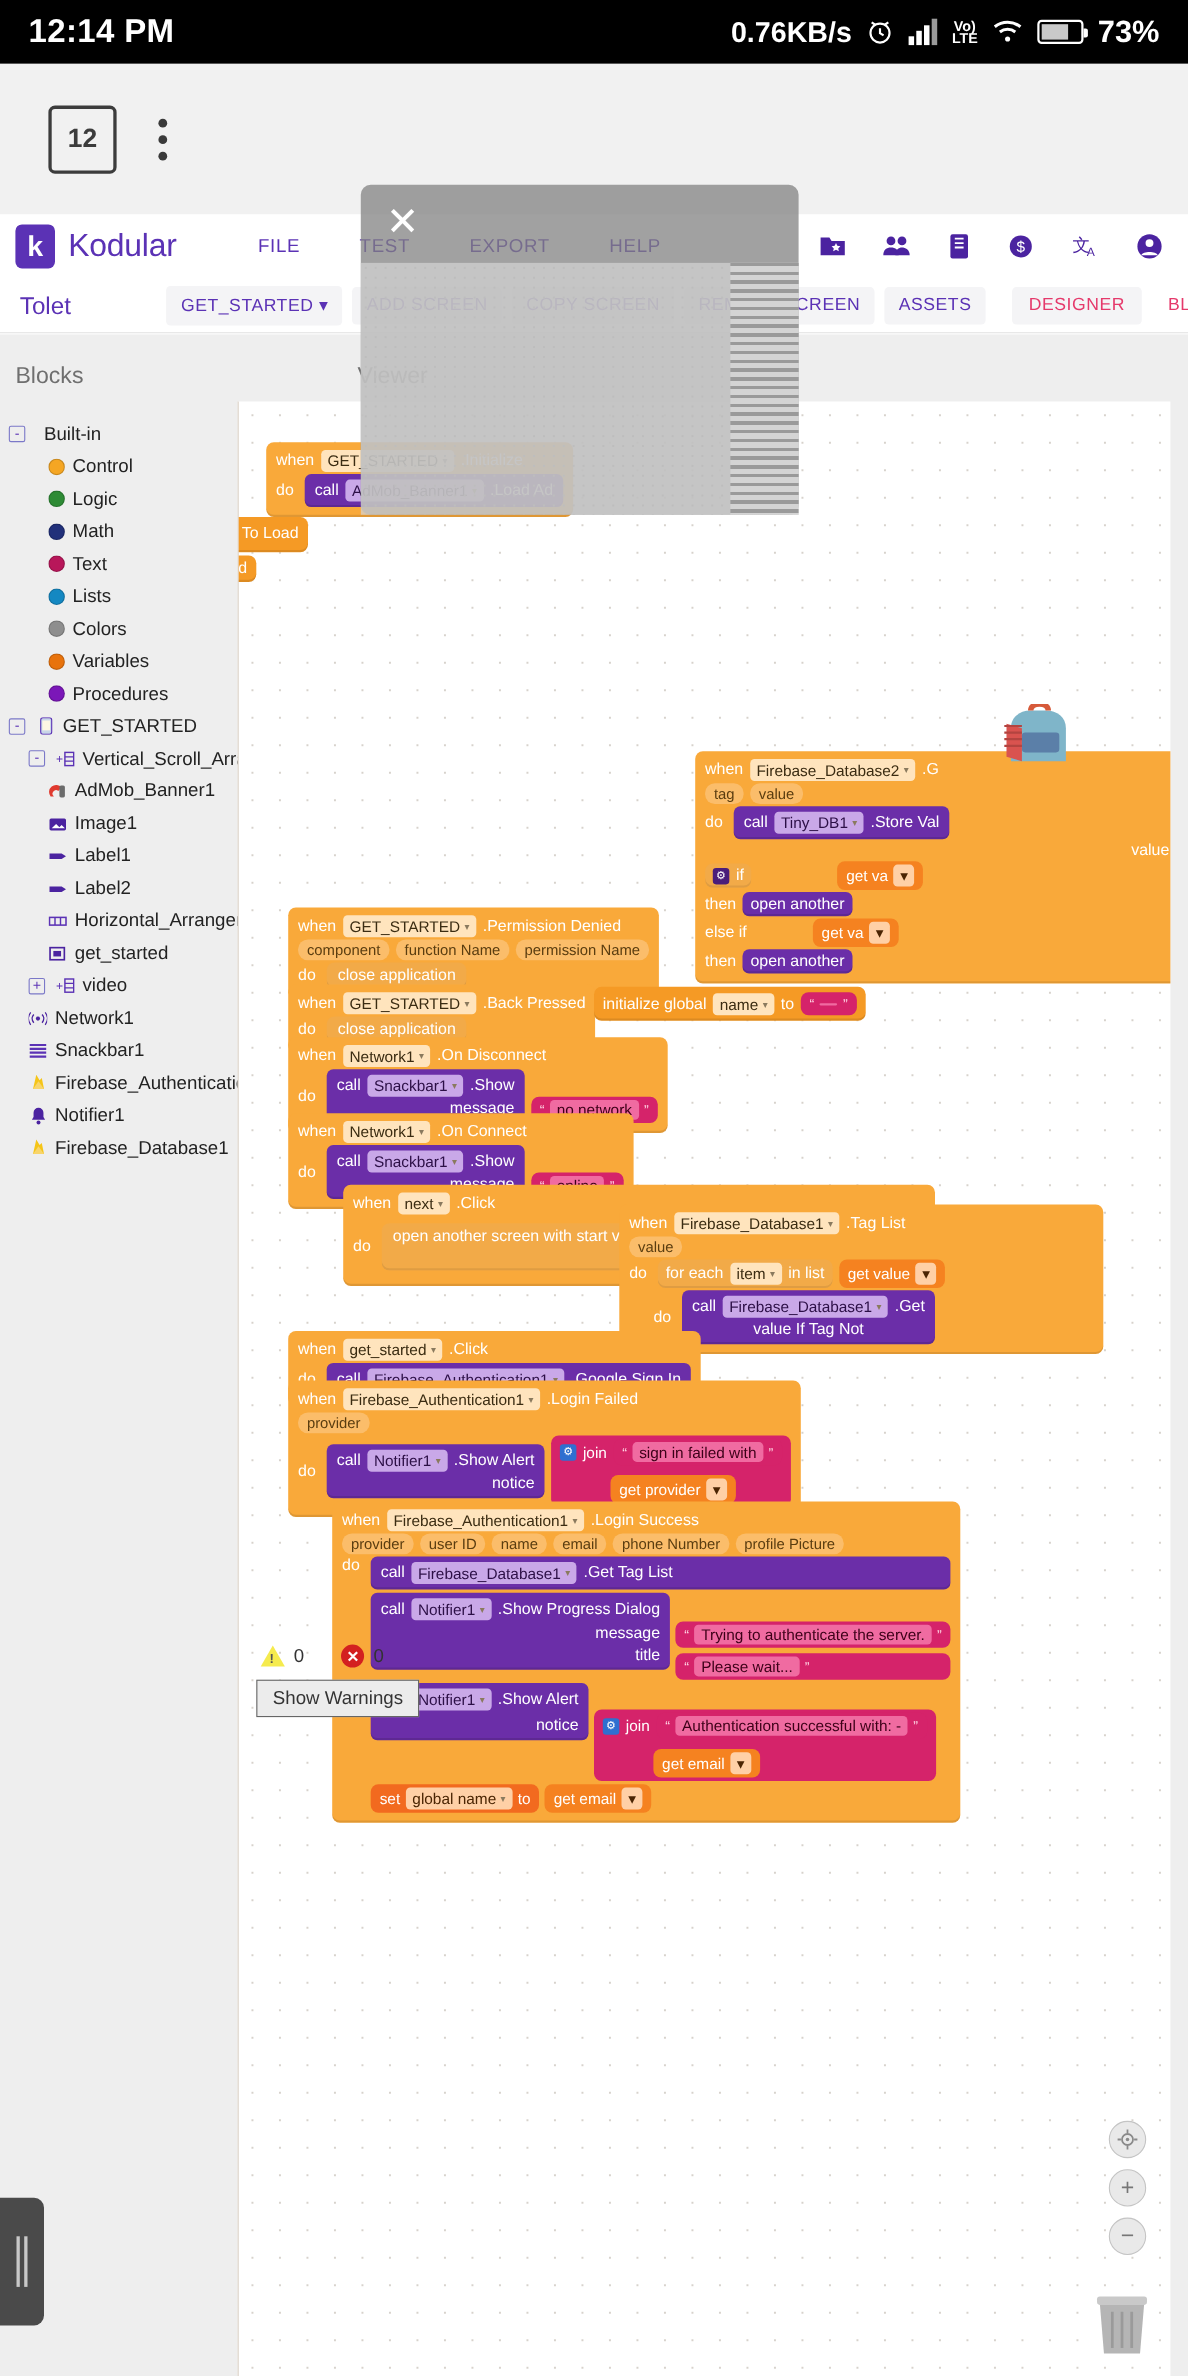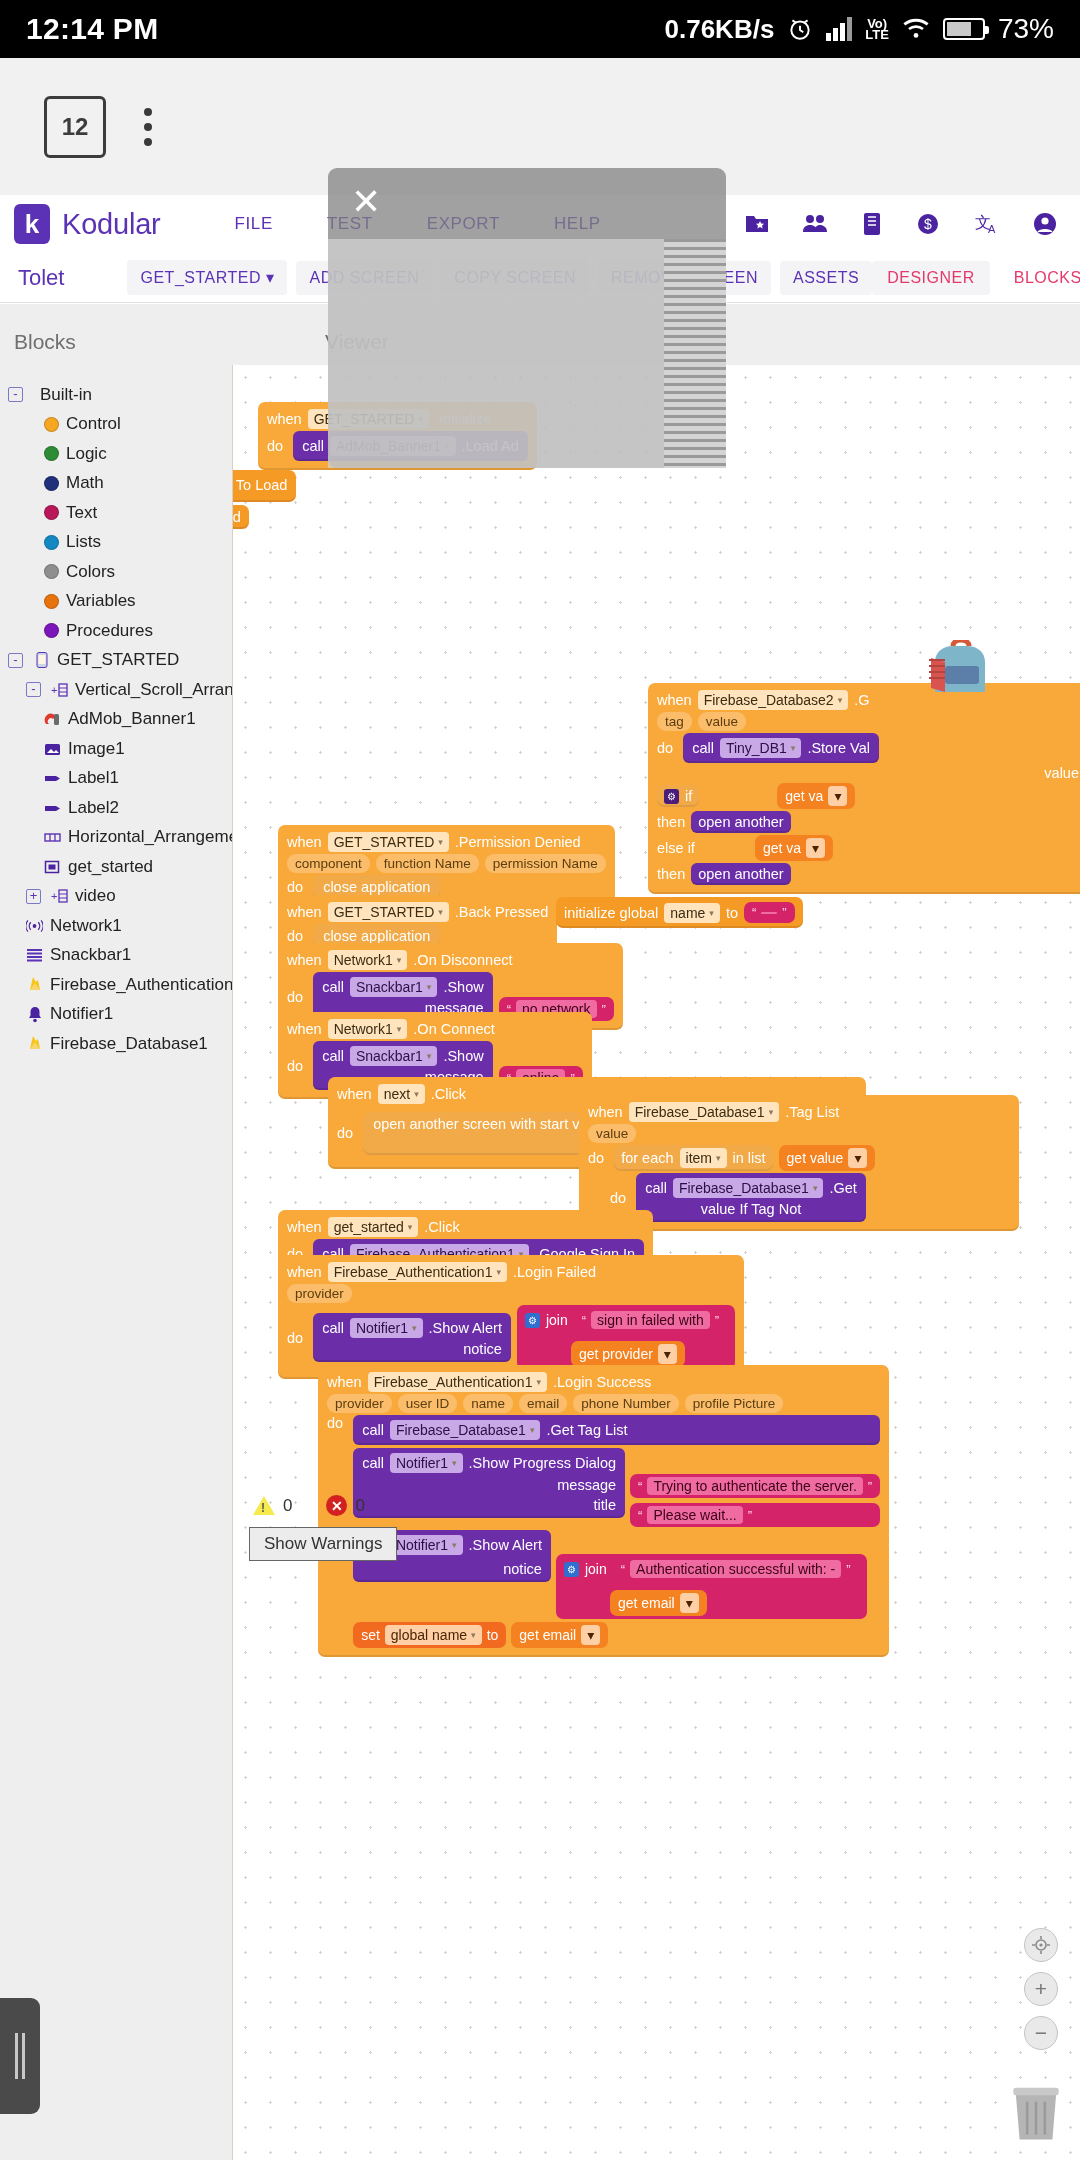--- a/index.html
+++ b/index.html
@@ -21,21 +21,21 @@
   .sb-speed{ font-size:26px; font-weight:700; }
   .sb-ico{ display:flex; align-items:center; }
   .bars{ display:flex; align-items:flex-end; gap:2px; height:24px;}
   .bars i{ display:block; width:5px; background:#fff; }
   .bars i:nth-child(1){height:8px}.bars i:nth-child(2){height:13px}
   .bars i:nth-child(3){height:18px}.bars i:nth-child(4){height:24px;background:#9a9a9a}
   .lte{ font-size:13px; line-height:11px; text-align:center; font-weight:700;}
   .batt{ width:42px;height:22px;border:2.5px solid #fff;border-radius:4px;position:relative;}
   .batt::after{content:"";position:absolute;right:-6px;top:6px;width:4px;height:8px;background:#fff;border-radius:0 2px 2px 0;}
   .batt i{position:absolute;left:2px;top:2px;bottom:2px;width:24px;background:#c9c9c9;}
-  .sb-pct{font-size:28px;font-weight:400;}
+  .sb-pct{font-size:28px;font-weight:700;}
 
   
   .browserbar{
     position:absolute; left:0; top:58px; width:1080px; height:137px;
     background:#f1f1f1; display:flex; align-items:center; padding:0 18px;
   }
   .urlbox{
     flex:1; height:86px; background:#fff; border:1.5px solid #d8d8d8;
     border-radius:6px; display:flex; align-items:center; padding:0 26px;
   }
@@ -61,20 +61,21 @@
   .kmenu{ display:flex; align-items:center; margin-left:74px; gap:54px;}
   .kmenu span{ font-size:17px; color:#5b32b5; letter-spacing:.6px;}
   .kicons{ margin-left:auto; display:flex; align-items:center; gap:33px; padding-right:8px;}
   .kicons svg{ display:block; }
 
   
   .projbar{
     position:absolute; left:0; top:253px; width:1080px; height:50px;
     background:#fff; display:flex; align-items:center; padding:0 18px;
     border-bottom:1px solid #e3e3e3;
+    gap:24px;
   }
   .projname{ font-size:22px; color:#5b32b5; }
   .pb-btns{ display:flex; align-items:center; margin-left:63px; gap:9px;}
   .pb-btn{
     background:#f4f4f6; border-radius:4px; padding:8px 13px;
     font-size:16px; color:#5b32b5; letter-spacing:.5px; white-space:nowrap;
   }
   .pb-right{ margin-left:auto; display:flex; gap:9px;}
   .pb-tab{ background:#f4f4f6; border-radius:4px; padding:8px 15px;
            font-size:16px; color:#e5396b; letter-spacing:.5px;}
@@ -89,21 +90,21 @@
   .tree{ position:absolute; left:0; top:380px; width:232px; }
   .tnode{ display:flex; align-items:center; height:29.5px; font-size:17px; color:#222; white-space:nowrap;}
   .toggle{ width:15px;height:15px;border:1.4px solid #7b78c8;border-radius:2px;color:#5b32b5;
            font-size:13px;line-height:12px;text-align:center;display:inline-block;flex:none;}
   .dot{ width:15px;height:15px;border-radius:50%;display:inline-block;flex:none;border:1px solid rgba(0,0,0,.18);}
   .ticon{ width:17px; height:17px; flex:none; display:flex; align-items:center; justify-content:center;}
   .tlabel{ margin-left:7px; }
 
   
   .canvas{
-    position:absolute; left:232px; top:365px; width:848px; height:1795px;
+    position:absolute; left:216px; top:365px; width:848px; height:1795px;
     background:#fff;
     background-image:
       radial-gradient(circle, #d7d2cc 1.1px, transparent 1.2px);
     background-size:25px 25px;
     border-left:1.5px solid #d9cfc3;
     overflow:hidden;
   }
 
   
   .blk{ position:absolute; font-size:14.5px; color:#fff; white-space:nowrap;

